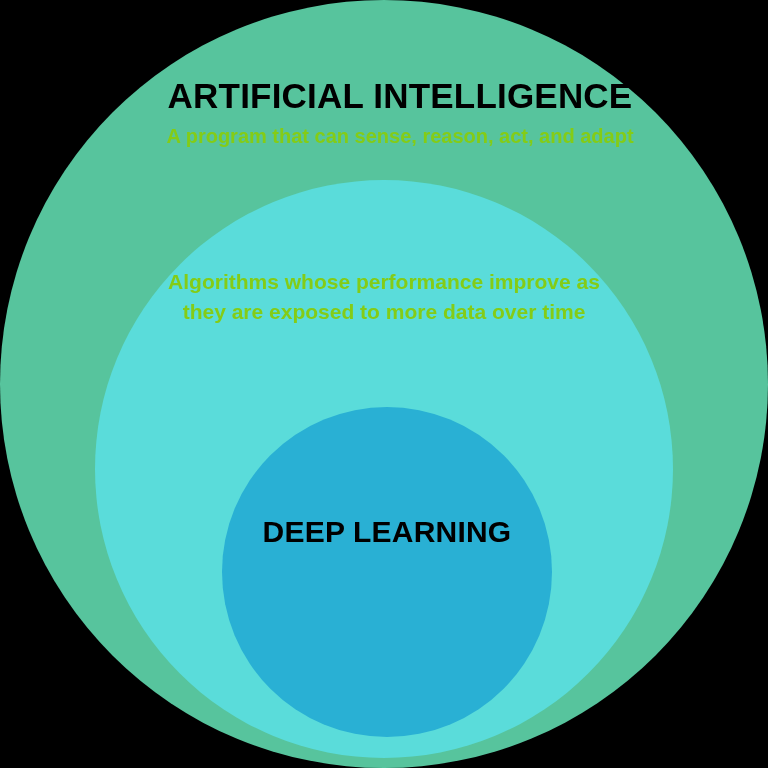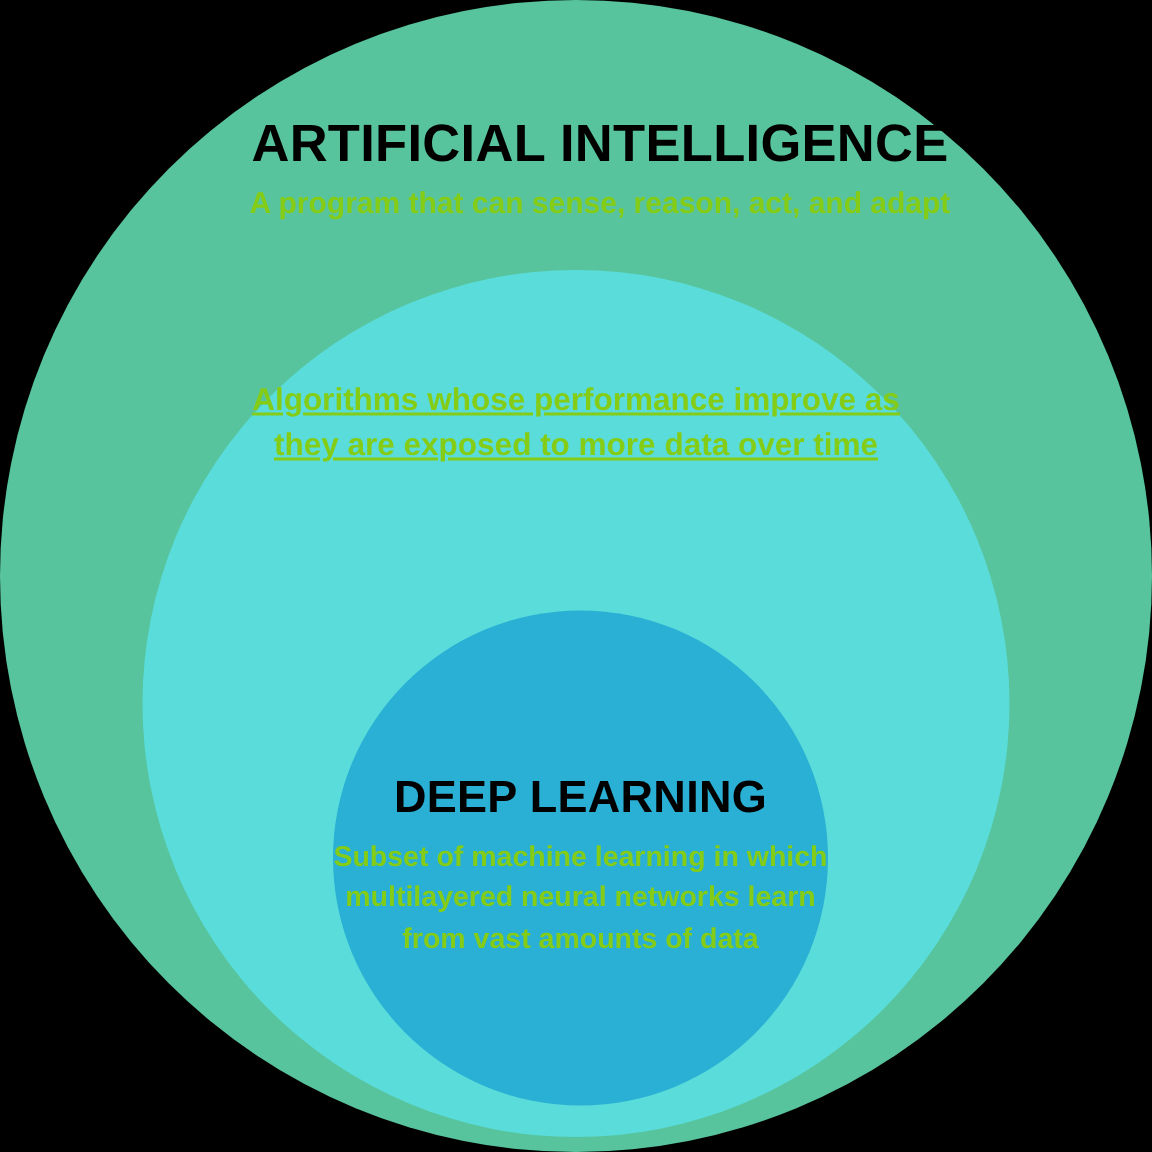--- a/index.html
+++ b/index.html
@@ -95,23 +95,22 @@
   #label-ml {
     left: 154px;
     top: 248px;
     width: 460px;
   }
   #label-ml .heading {
     font-size: 32px;
   }
   #label-ml .desc {
     font-size: 21px;
-    margin-top: 4px;
+    margin-top: 19px;
     line-height: 1.45;
-    text-decoration: underline;
   }
 
   
   #label-dl {
     left: 219px;
     top: 516px;
     width: 336px;
   }
   #label-dl .heading {
     font-size: 30px;
@@ -137,16 +136,15 @@
     <p class="heading">ARTIFICIAL INTELLIGENCE</p>
     <p class="desc">A program that can sense, reason, act, and adapt</p>
   </div>
 
   <div class="label-block" id="label-ml">
     <p class="desc">Algorithms whose performance improve as they are exposed to more data over time</p>
   </div>
 
   <div class="label-block" id="label-dl">
     <p class="heading">DEEP LEARNING</p>
-    <p class="desc">Subset of machine learning in which multilayered neural networks learn from vast amounts of data</p>
   </div>
 
 </div>
 
 </body></html>

